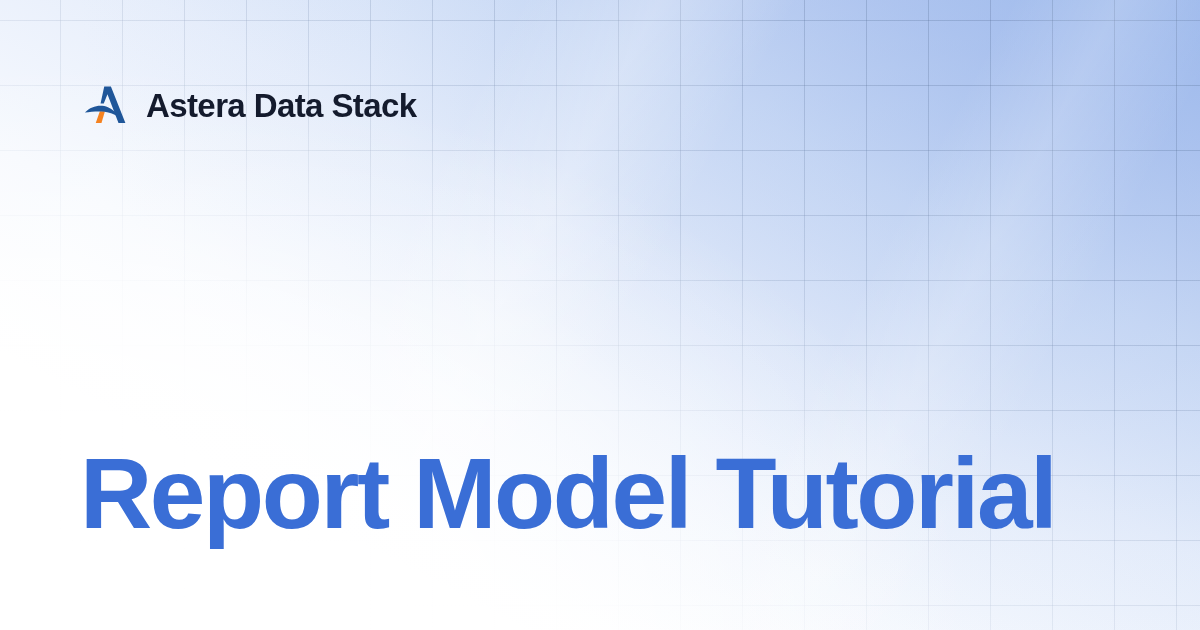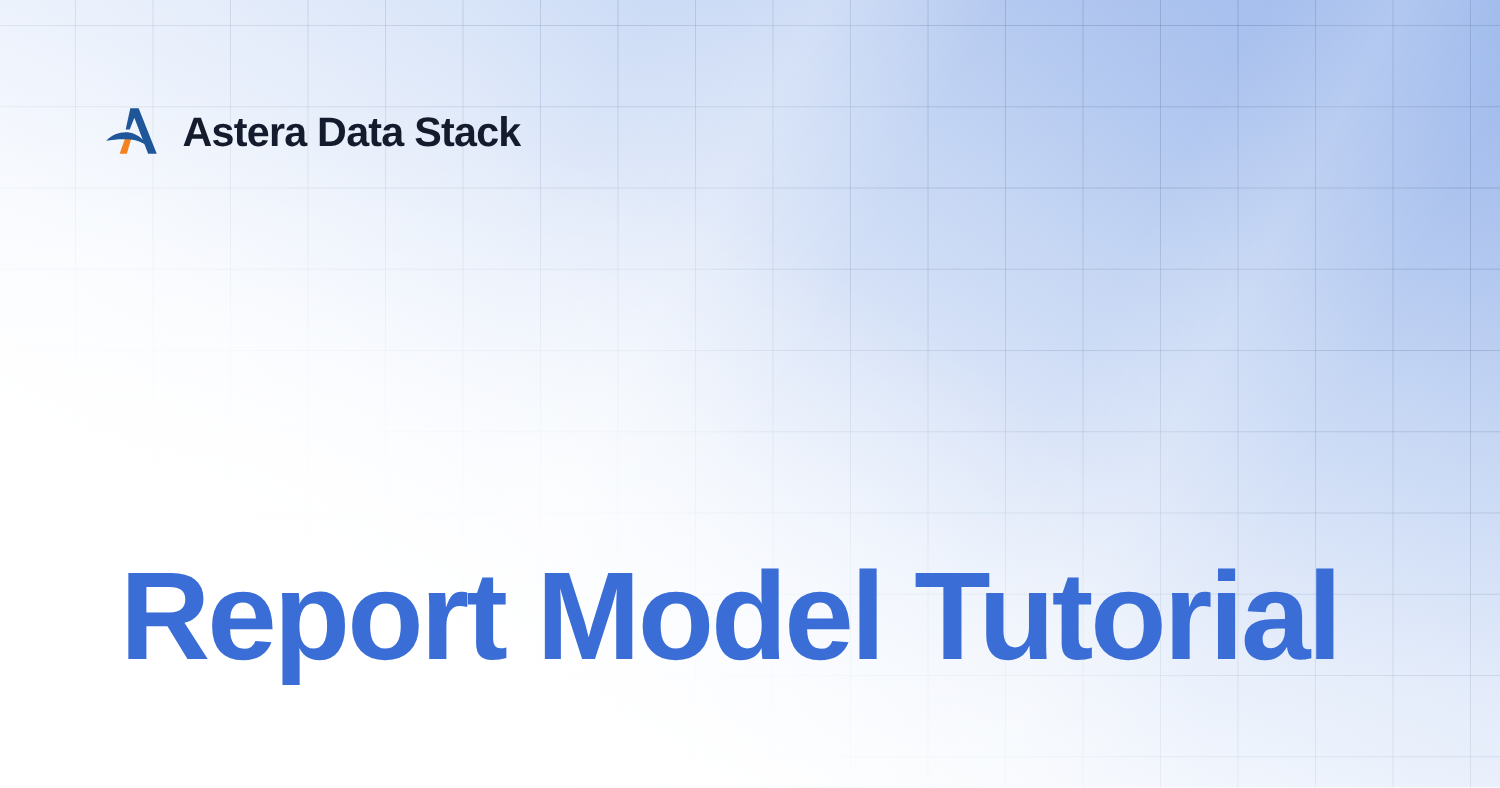--- a/index.html
+++ b/index.html
@@ -6,21 +6,21 @@
     margin: 0;
     padding: 0;
     background: #ffffff;
   }
 
   #card {
     position: relative;
     width: 1200px;
     height: 630px;
     overflow: hidden;
-    background: #e5e5e5;
+    background: #bef264;
     font-family: "Liberation Sans", "DejaVu Sans", sans-serif;
   }
 
   
 
   .bg-base {
     position: absolute;
     inset: 0;
     background: #ffffff;
   }
@@ -152,21 +152,20 @@
     position: absolute;
     left: 80px;
     right: 80px;
     top: 440px;
     font-size: 100px;
     font-weight: bold;
     letter-spacing: -2.4px;
     line-height: 1.06;
     color: #3a6ed6;
     white-space: nowrap;
-    margin-left: 16px;
   }
 </style>
 </head>
 <body>
 
 <div id="card">
 
   <div class="bg-base"></div>
   <div class="bg-wash"></div>
   <div class="bg-glow"></div>

